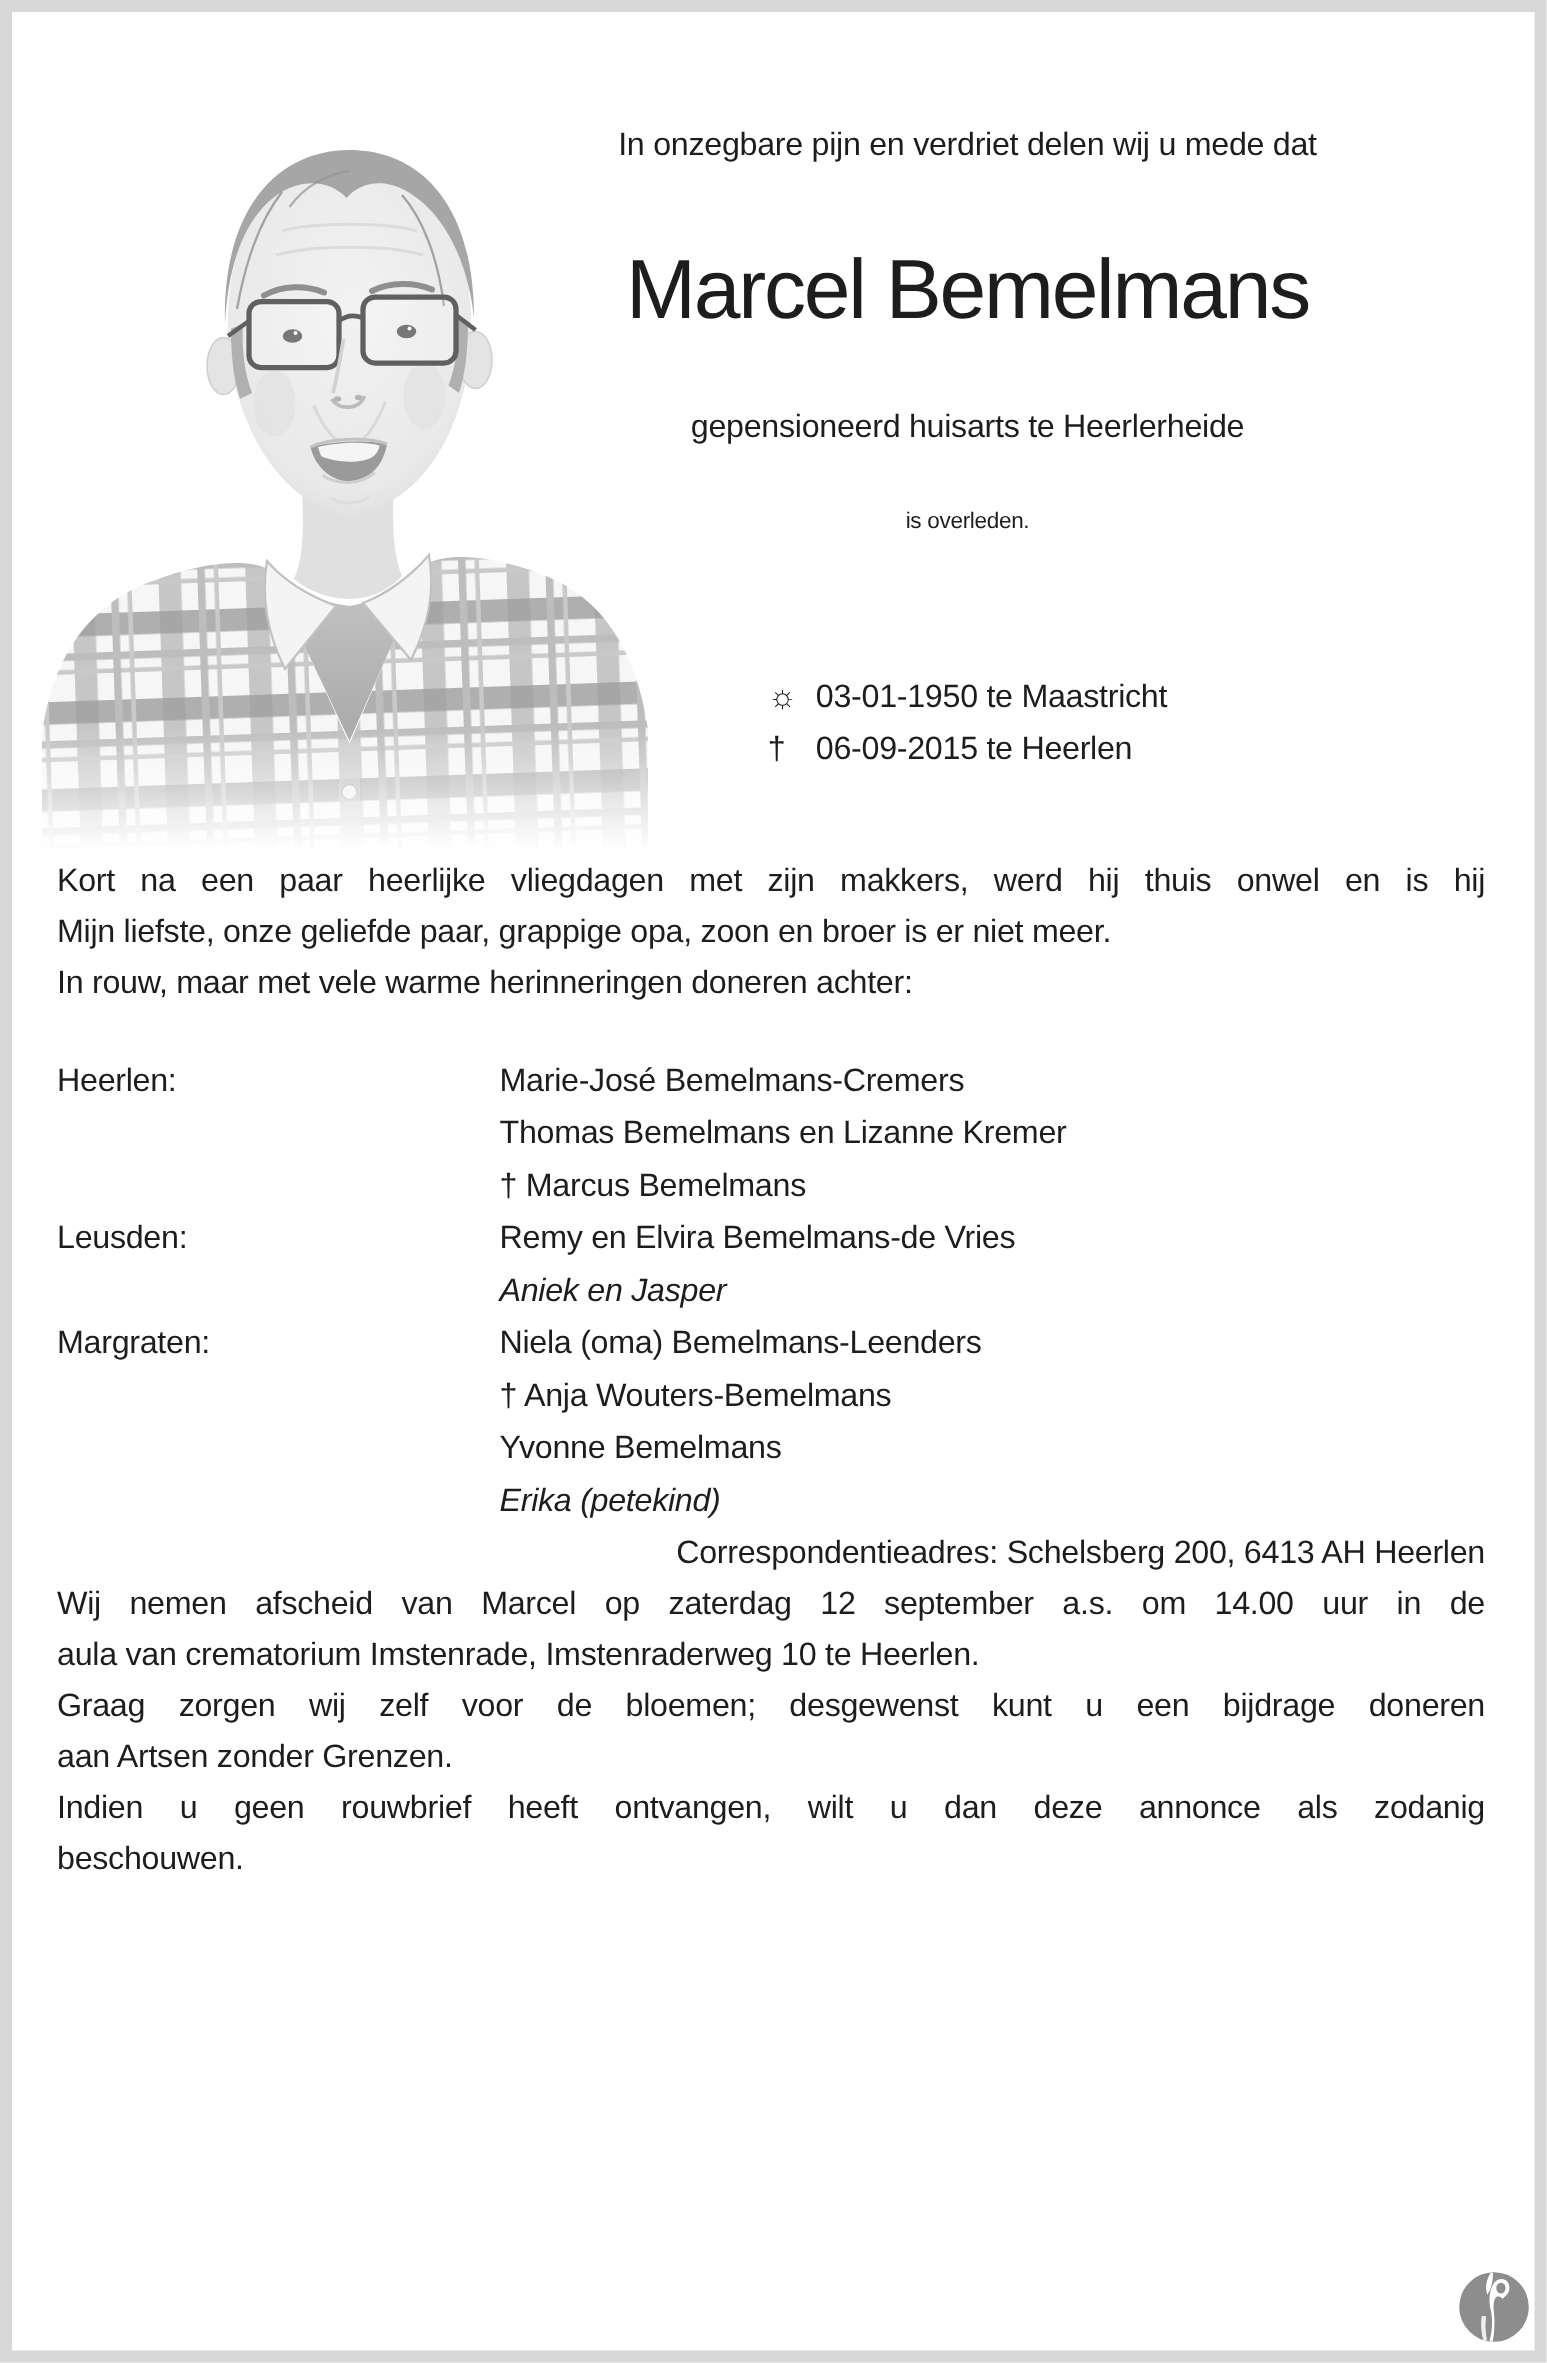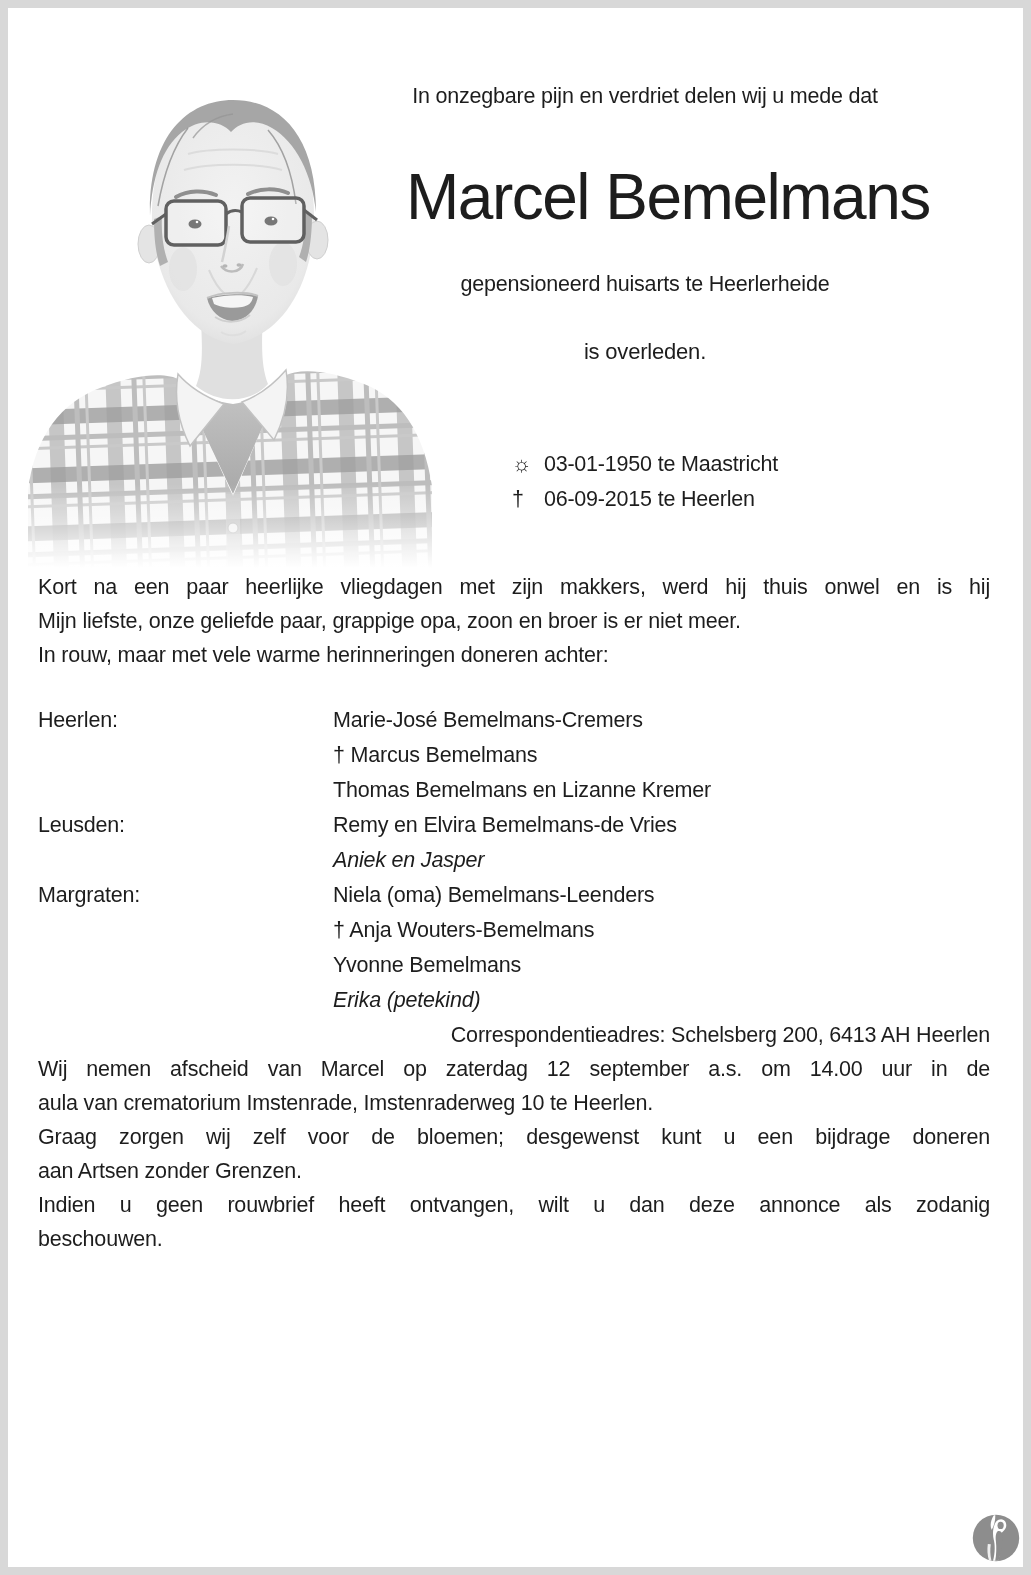--- a/index.html
+++ b/index.html
@@ -14,23 +14,23 @@
   }
   .sheet{
     position:relative;width:1015px;height:1559px;background:#ffffff;
     color:#1d1d1d;letter-spacing:-0.2px;
   }
   
   .top{position:relative;height:562px;}
   .photo{position:absolute;left:20px;top:46px;width:404px;height:514px;}
   .announce{position:absolute;left:398px;top:0;width:478px;height:562px;text-align:center;}
   .announce .intro{position:absolute;top:76px;left:0;right:0;font-size:21.5px;}
-  .announce .name{position:absolute;top:152px;left:0;right:0;font-size:64px;letter-spacing:-1.5px;white-space:nowrap;}
+  .announce .name{position:absolute;top:152px;left:0;right:0;font-size:56px;letter-spacing:-1.5px;white-space:nowrap;}
   .announce .subtitle{position:absolute;top:264px;left:0;right:0;font-size:21.5px;}
-  .announce .overleden{position:absolute;top:331px;left:0;right:0;font-size:22px;}
+  .announce .overleden{position:absolute;top:331px;left:0;right:0;font-size:15px;}
   .announce .dates{position:absolute;top:439px;left:0;right:0;font-size:21.5px;line-height:35px;}
   .dates-inner{display:inline-block;text-align:left;}
   .sym{display:inline-block;width:32px;}
   
   p.para{margin:0 33px 0 30px;font-size:21.5px;line-height:34px;}
   .l{display:block;}
   .j{text-align:justify;text-align-last:justify;}
   .p1{margin-top:44px;}
   .p2{margin-top:52px;}
   .p3{margin-top:38px;}
@@ -161,25 +161,25 @@
     <p class="para p2">Mijn liefste, onze geliefde paar, grappige opa, zoon en broer is er niet meer.</p>
     <p class="para p3">In rouw, maar met vele warme herinneringen doneren achter:</p>
 
     <div class="family">
       <div class="frow">
           <span class="fplace">Heerlen:</span>
           <span class="fname">Marie-José Bemelmans-Cremers</span>
         </div>
       <div class="frow">
           <span class="fplace"></span>
+          <span class="fname">Thomas Bemelmans en Lizanne Kremer</span>
+        </div>
+      <div class="frow">
+          <span class="fplace"></span>
           <span class="fname">† Marcus Bemelmans</span>
-        </div>
-      <div class="frow">
-          <span class="fplace"></span>
-          <span class="fname">Thomas Bemelmans en Lizanne Kremer</span>
         </div>
       <div class="frow">
           <span class="fplace">Leusden:</span>
           <span class="fname">Remy en Elvira Bemelmans-de Vries</span>
         </div>
       <div class="frow">
           <span class="fplace"></span>
           <span class="fname it">Aniek en Jasper</span>
         </div>
       <div class="frow">

